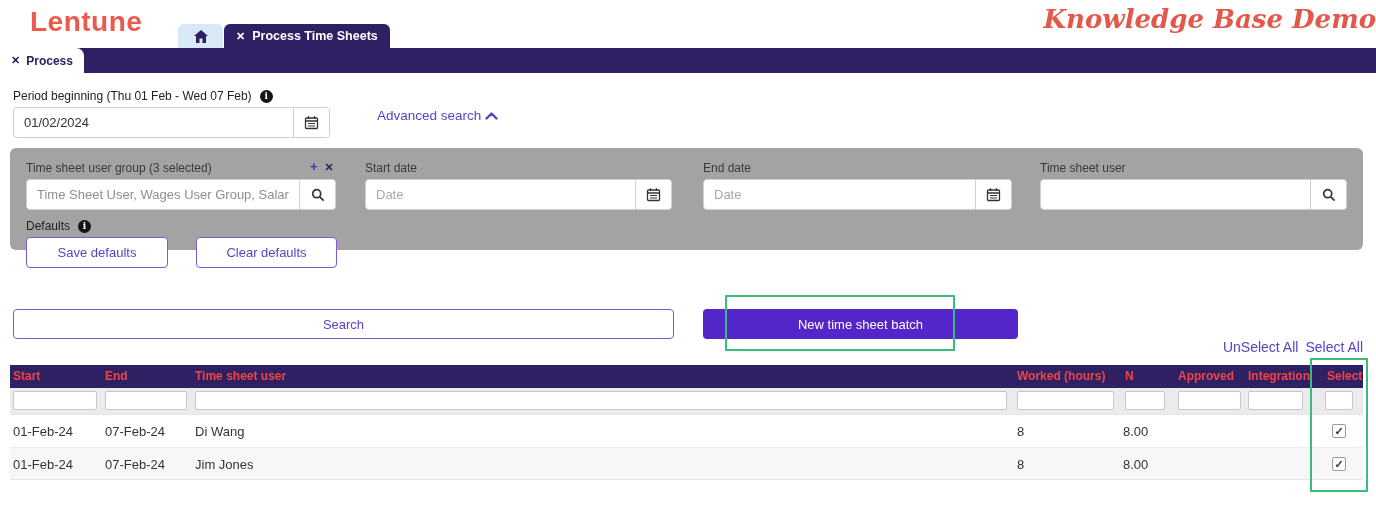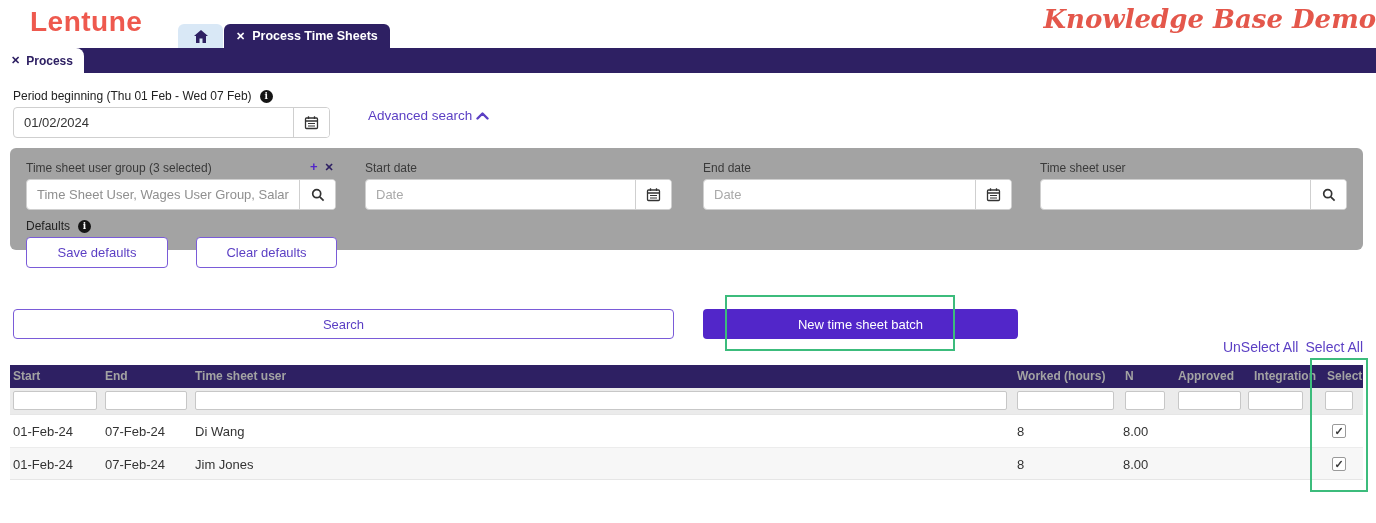--- a/index.html
+++ b/index.html
@@ -31,21 +31,21 @@
   .info-icon { width:13px; height:13px; border-radius:50%; background:#151515; color:#fff;
           font-size:9px; font-weight:700; display:inline-flex; align-items:center;
           justify-content:center; font-family:"DejaVu Serif", serif; }
   .field { background:#fff; border:1px solid #cfcfcf; border-radius:4px; display:flex; overflow:hidden; }
   .field input { flex:1; border:none; outline:none; padding:0 10px; font-size:13px; color:#333;
           font-family:"Liberation Sans", sans-serif; background:transparent; min-width:0; }
   .field input::placeholder { color:#a9a9a9; }
   .icon-seg { width:36px; border-left:1px solid #cfcfcf; display:flex; align-items:center;
           justify-content:center; cursor:pointer; background:#fff; flex:none; }
   .period-field { position:absolute; left:13px; top:107px; width:317px; height:31px;justify-content:center; }
-  .advanced-search { position:absolute; left:368px; top:108px; color:#5b3fc4; font-size:13.5px;
+  .advanced-search { position:absolute; left:377px; top:108px; color:#5b3fc4; font-size:13.5px;
           display:flex; gap:4px; align-items:center; cursor:pointer; }
   
   .panel { position:absolute; left:10px; top:148px; width:1353px; height:102px;
           background:#a3a3a3; border-radius:6px; }
   .panel .flabel { position:absolute; font-size:12px; color:#3a3a3a; top:13px; }
   .panel .field { position:absolute; top:31px; height:31px; }
   .group-icons { position:absolute; left:300px; top:11px; display:flex; gap:7px; font-size:13px; font-weight:700; }
   .plus-glyph { color:#5226c9; cursor:pointer; }
   .x-glyph { color:#2e2063; cursor:pointer; font-size:11px; padding-top:2px; }
   .defaults-row { position:absolute; left:16px; top:71px; }
@@ -58,21 +58,21 @@
           background:#5226c9; color:#fff; border:none; border-radius:4px; font-size:13px;
           display:flex; align-items:center; justify-content:center; cursor:pointer; }
   .green-box { position:absolute; border:2px solid #3cbc7c; background:transparent; z-index:6; pointer-events:none; }
   .green-box-1 { left:725px; top:295px; width:230px; height:56px; }
   .green-box-2 { left:1310px; top:358px; width:58px; height:134px; }
   .select-links { position:absolute; right:13px; top:339px; font-size:14px; color:#5b3fc4;
           display:flex; gap:7px; }
   .select-links span { cursor:pointer; }
   
   .thead { position:absolute; left:10px; top:365px; width:1353px; height:23px; background:#2e2063; }
-  .thead span { position:absolute; top:4px; color:#a3a3a3; font-size:12px; font-weight:700; white-space:nowrap; }
+  .thead span { position:absolute; top:4px; color:#ef4444; font-size:12px; font-weight:700; white-space:nowrap; }
   .filter-row { position:absolute; left:10px; top:388px; width:1353px; height:26px; background:#ebebeb; }
   .filter-row input { position:absolute; top:3px; height:19px; border:1px solid #c7c7c7;
           border-radius:2px; background:#fff; font-size:12px; padding:0 4px;
           font-family:"Liberation Sans", sans-serif; outline:none; }
   .trow { position:absolute; left:10px; width:1353px; height:33px; font-size:13px; color:#333; }
   .trow span { position:absolute; top:9px; white-space:nowrap; }
   .row-0 { top:414px; background:#ffffff; border-top:1px solid #e6e6e6; }
   .row-1 { top:447px; background:#f7f7f7; border-top:1px solid #ececec; border-bottom:1px solid #e6e6e6; }
   .cb { position:absolute; left:1322px; top:9px; width:14px; height:14px; background:#fff;
         border:1px solid #9a9a9a; border-radius:2px; display:flex; align-items:center;
@@ -214,21 +214,21 @@
     <span>Select All</span>
   </div>
 
   <div class="thead">
     <span class="c-start">Start</span>
     <span class="c-end">End</span>
     <span class="c-user">Time sheet user</span>
     <span class="c-worked">Worked (hours)</span>
     <span style="left:1115px;">N</span>
     <span class="c-approved">Approved</span>
-    <span class="c-integration" style="width:68px;text-align:right;">Integration</span>
+    <span class="c-integration" style="width:68px;">Integration</span>
     <span style="left:1317px;">Select</span>
   </div>
 
   <div class="filter-row">
     <input style="left: 3px; width: 84px;">
     <input style="left: 95px; width: 82px;">
     <input style="left: 185px; width: 812px;">
     <input style="left: 1007px; width: 97px;">
     <input style="left: 1115px; width: 40px;">
     <input style="left: 1168px; width: 63px;">

